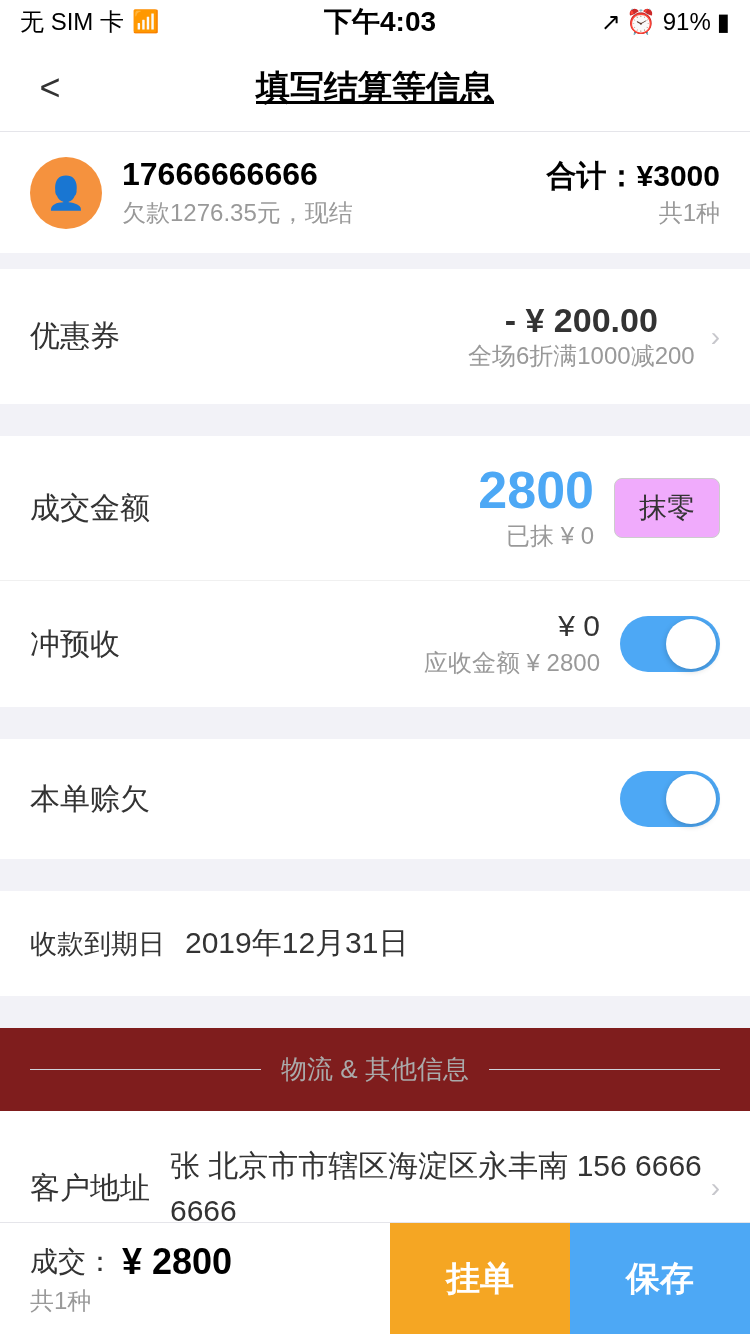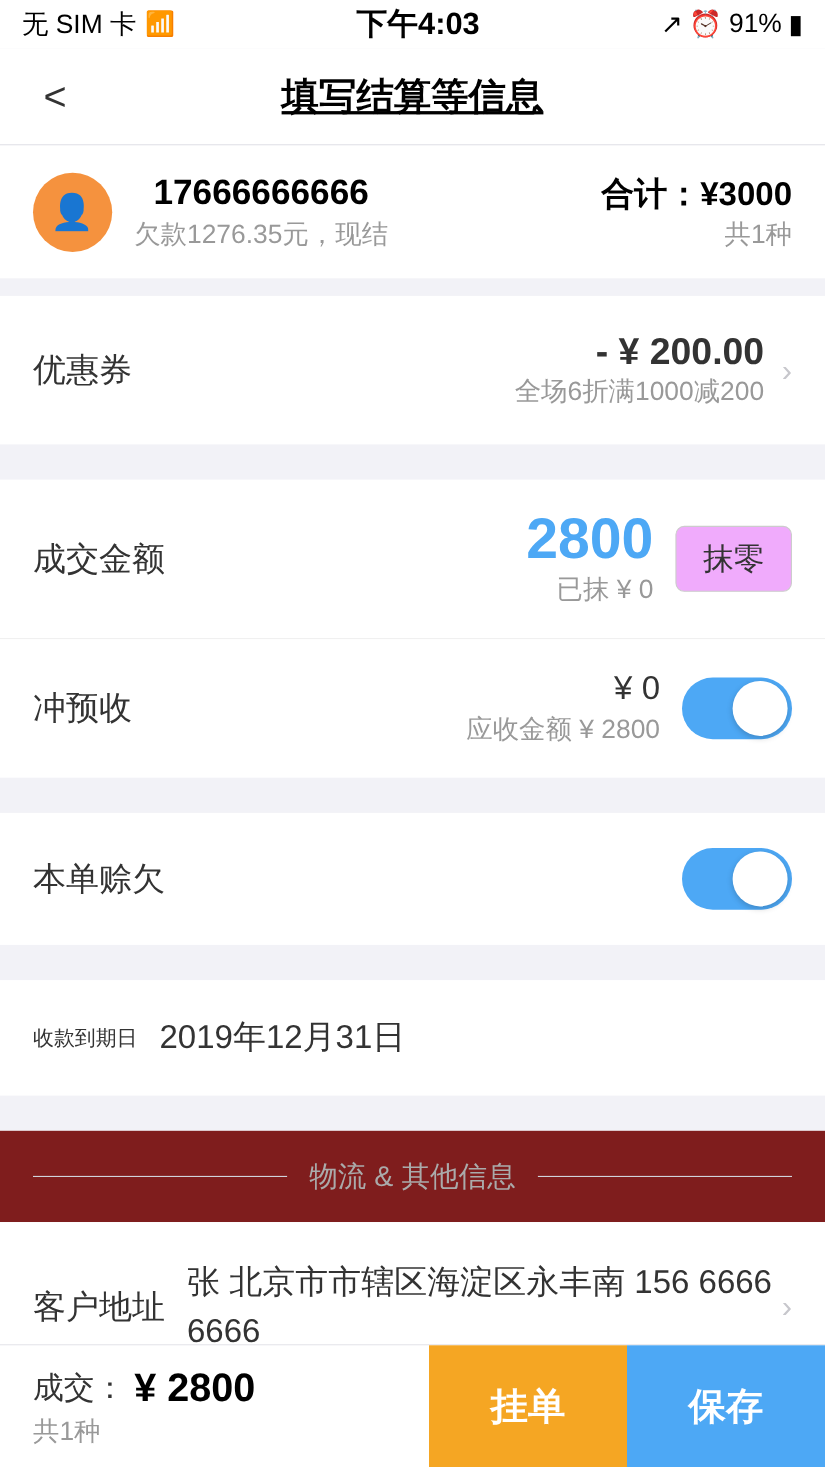--- a/index.html
+++ b/index.html
@@ -86,21 +86,20 @@
       display: flex;
       align-items: center;
       justify-content: center;
       color: #fff;
       font-size: 32px;
     }
     .customer-info .phone {
       font-size: 32px;
       font-weight: 600;
       color: #000;
-      text-align: center;
     }
     .customer-info .subtitle {
       font-size: 24px;
       color: #999;
       margin-top: 4px;
     }
     .customer-right {
       text-align: right;
     }
     .customer-right .total-value {
@@ -267,21 +266,21 @@
     
     .duedate-row {
       display: flex;
       align-items: center;
       padding: 32px 30px;
       background: #fff;
       margin-bottom: 16px;
       gap: 20px;
     }
     .duedate-label {
-      font-size: 19px;
+      font-size: 27px;
       color: #333;
       white-space: nowrap;
     }
     .duedate-value {
       font-size: 30px;
       color: #333;
     }
 
     
     .divider-section {
@@ -435,21 +434,21 @@
     <div class="customer-right">
       <div class="total-value">合计：¥3000</div>
       <div class="total-count">共1种</div>
     </div>
   </div>
 
   <div class="section">
     <div class="row coupon-row">
       <div class="row-label">优惠券</div>
       <div style="display:flex;align-items:center;gap:8px;">
-        <div style="display:flex;flex-direction:column;align-items:flex-end;">
+        <div style="display:flex;flex-direction:column;align-items:center;">
           <span class="coupon-amount">- ¥ 200.00</span>
           <span class="coupon-desc">全场6折满1000减200</span>
         </div>
         <span class="chevron">›</span>
       </div>
     </div>
   </div>
 
   <div style="height:16px;background:#f2f2f7;"></div>
 

